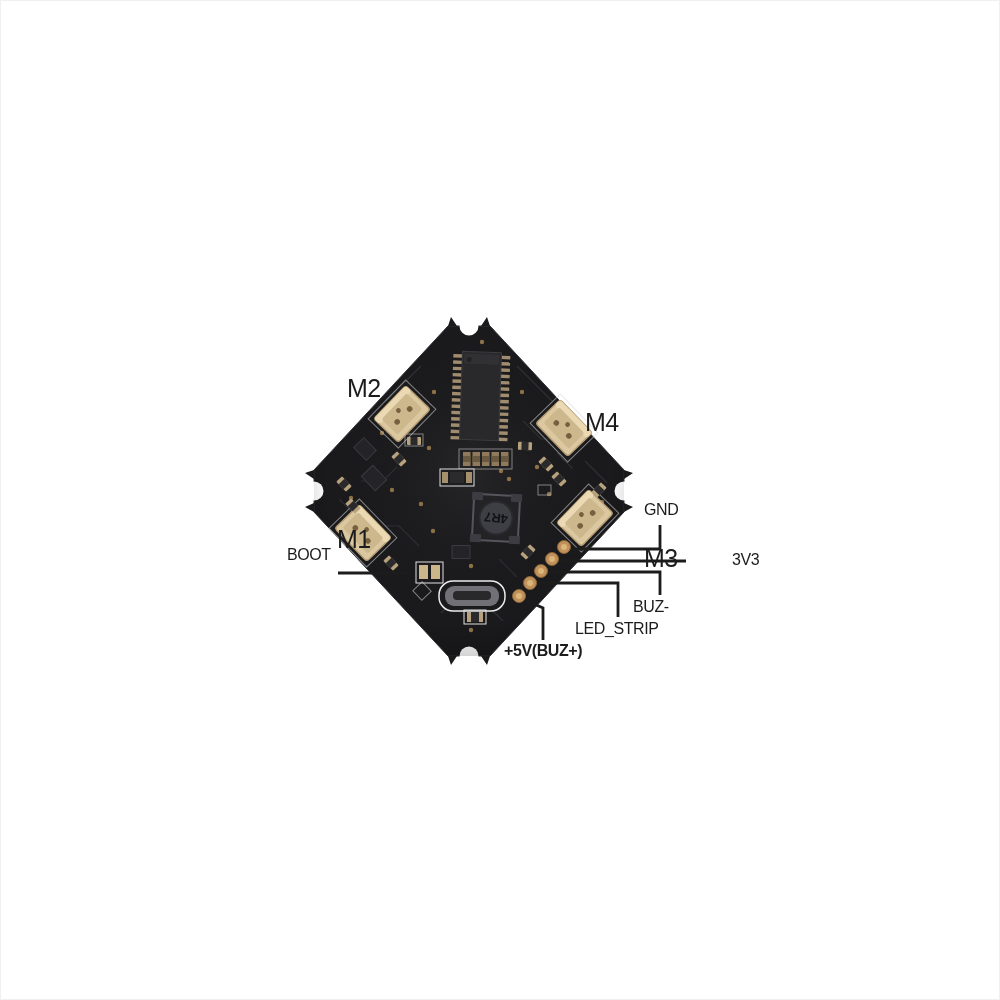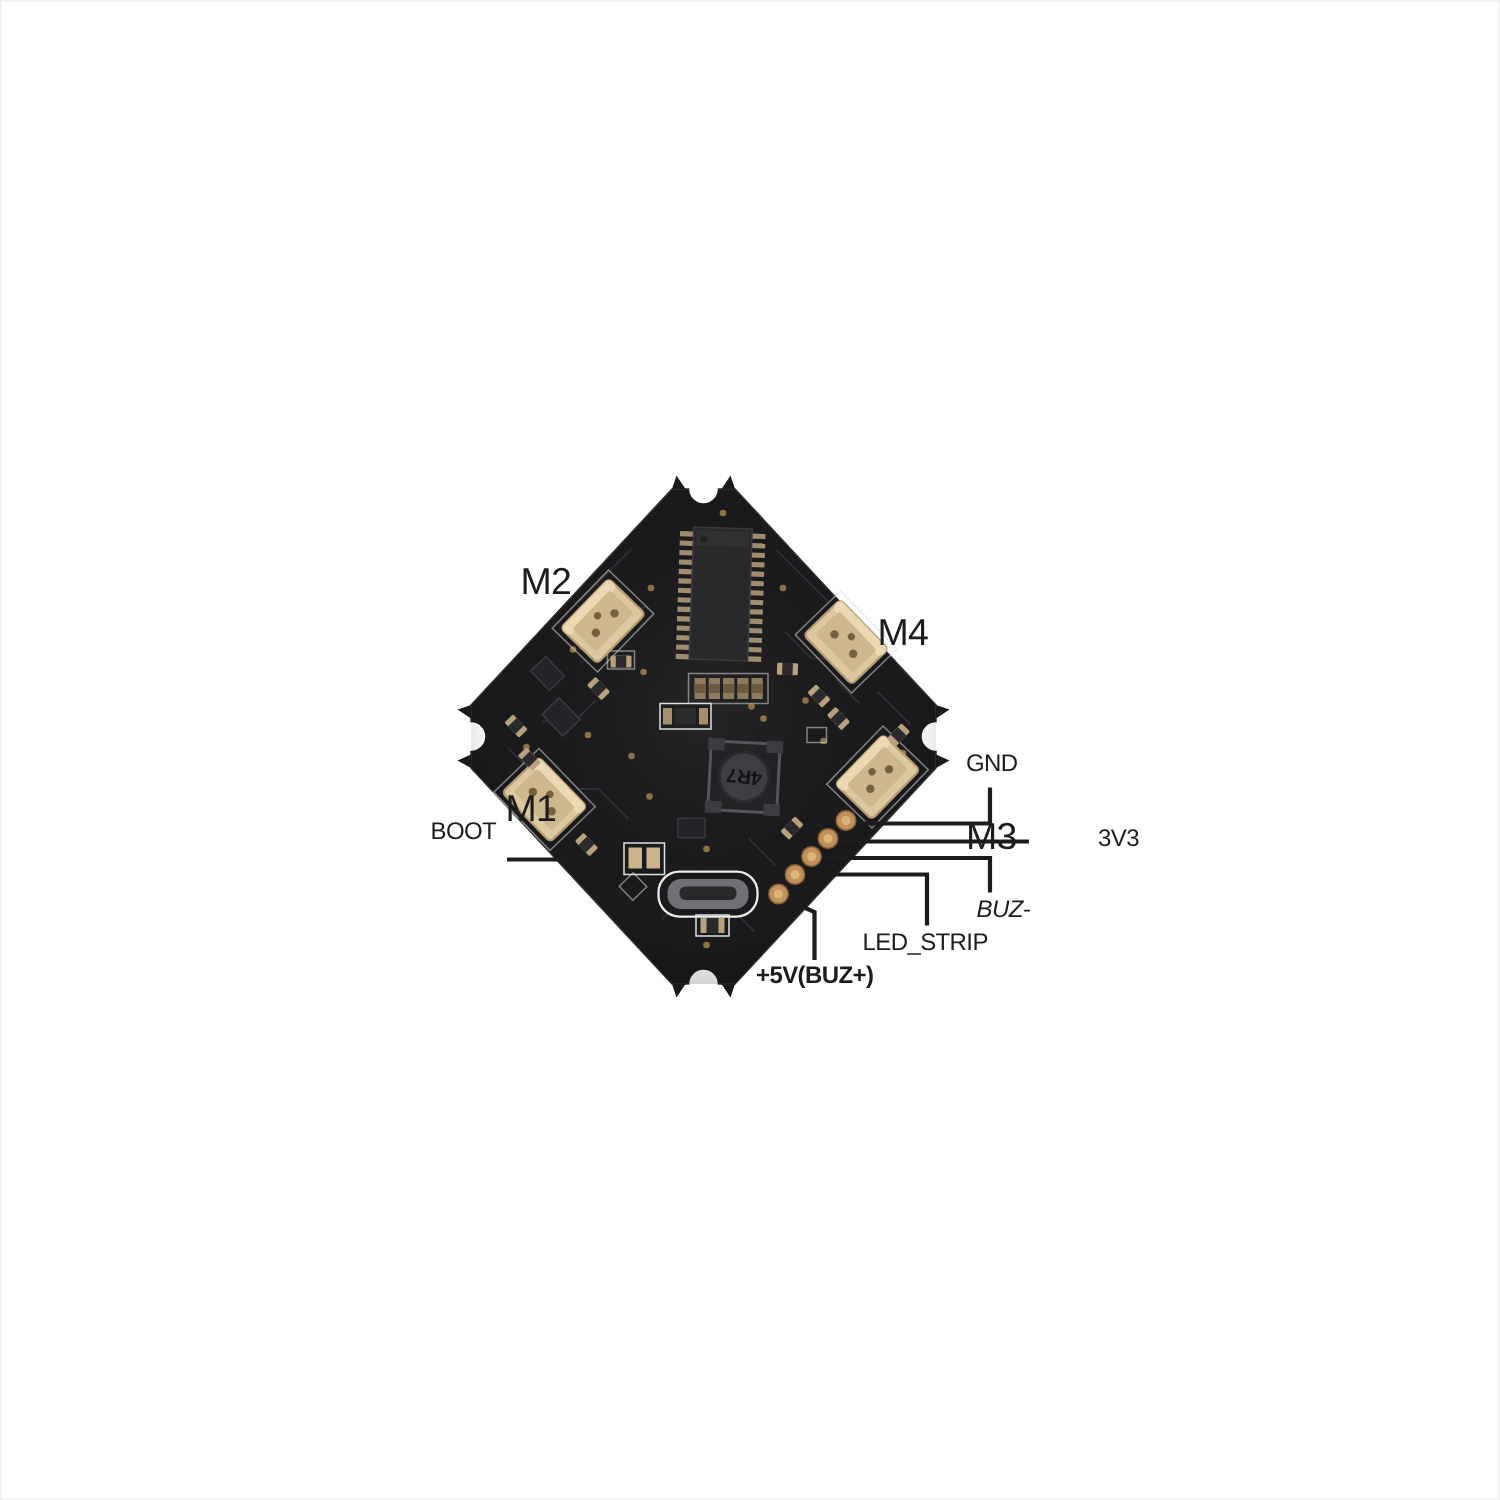--- a/index.html
+++ b/index.html
@@ -277,16 +277,16 @@
   </svg>
 
   <div class="lbl motor" style="left:346px;top:375px;">M2</div>
   <div class="lbl motor" style="left:584px;top:376px;margin-top:33px;">M4</div>
   <div class="lbl motor" style="left:336px;top:526px;">M1</div>
   <div class="lbl motor" style="left:601px;top:545px;margin-left:42px;">M3</div>
 
   <div class="lbl pin" style="left:286px;top:546px;">BOOT</div>
   <div class="lbl pin" style="left:643px;top:501px;">GND</div>
   <div class="lbl pin" style="left:687px;top:551px;margin-left:44px;">3V3</div>
-  <div class="lbl pin" style="left:650px;top:598px;font-style:italic;">BUZ-</div>
+  <div class="lbl pin" style="left:632px;top:598px;">BUZ-</div>
   <div class="lbl pin" style="left:574px;top:620px;">LED_STRIP</div>
   <div class="lbl pin" style="left:503px;top:642px;font-weight:bold;">+5V(BUZ+)</div>
 </div>
 
 </body></html>

